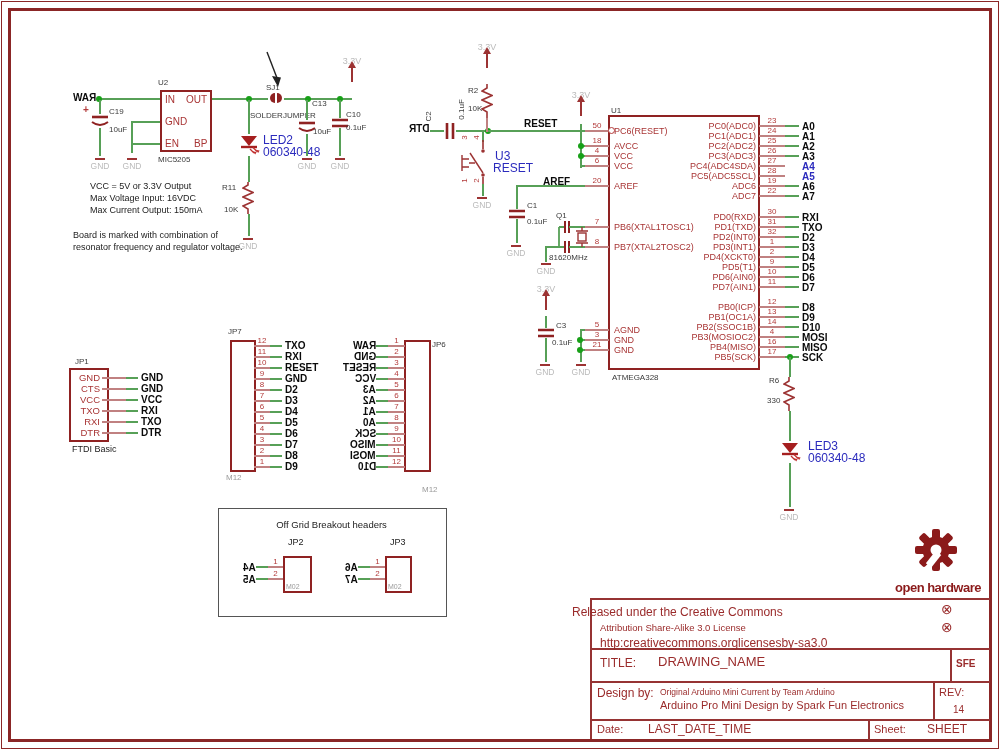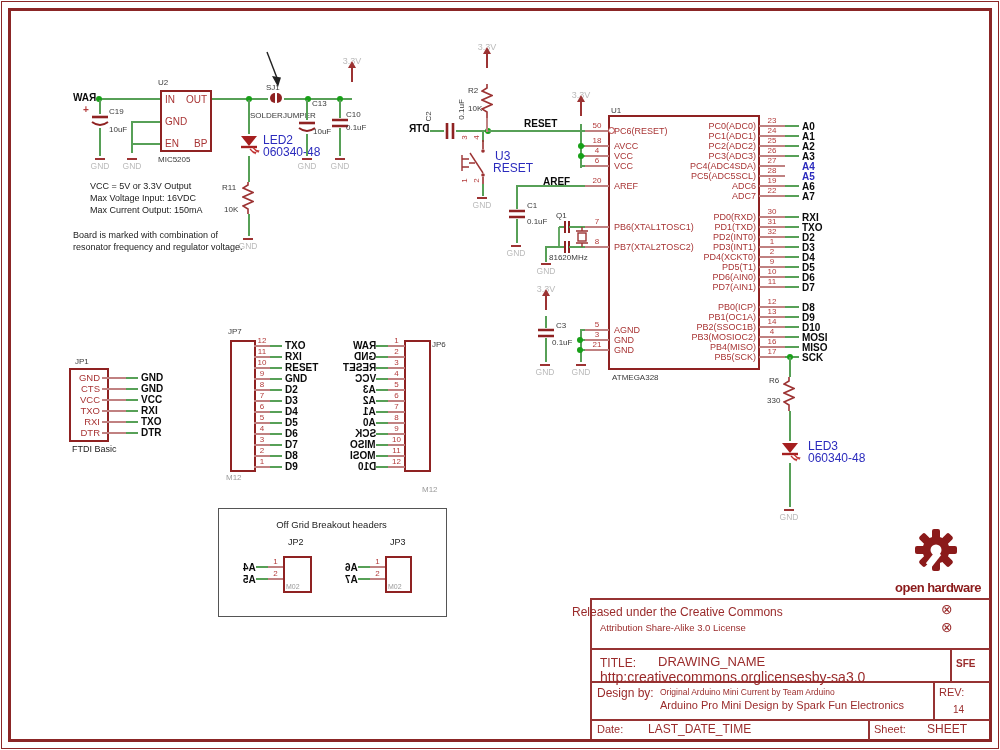--- a/index.html
+++ b/index.html
@@ -809,21 +809,21 @@
   <i class="tl" style="left:590px;top:648px;width:400px;height:1.5px"></i>
   <i class="tl" style="left:590px;top:681px;width:400px;height:1.5px"></i>
   <i class="tl" style="left:590px;top:719px;width:400px;height:1.5px"></i>
   <i class="tl" style="left:590px;top:598px;width:1.5px;height:141px"></i>
   <i class="tl" style="left:950px;top:648px;width:1.5px;height:33px"></i>
   <i class="tl" style="left:933px;top:681px;width:1.5px;height:38px"></i>
   <i class="tl" style="left:868px;top:719px;width:1.5px;height:21px"></i>
 
   <div class="tb" style="left:572px;top:605px;font-size:12px">Released under the Creative Commons</div>
   <div class="tb" style="left:600px;top:622px;font-size:9.5px">Attribution Share-Alike 3.0 License</div>
-  <div class="tb" style="left:600px;top:669px;font-size:14px">http:creativecommons.orglicensesby-sa3.0</div>
+  <div class="tb" style="left:600px;top:636px;font-size:12px">http:creativecommons.orglicensesby-sa3.0</div>
   <div class="tb" style="left:941px;top:601px;font-size:14px">⊗</div>
   <div class="tb" style="left:941px;top:619px;font-size:14px">⊗</div>
 
   <div class="tb" style="left:600px;top:656px;font-size:12px">TITLE:</div>
   <div class="tb" style="left:658px;top:654px;font-size:13px">DRAWING_NAME</div>
   <div class="tb" style="left:956px;top:658px;font-size:10px;font-weight:bold">SFE</div>
 
   <div class="tb" style="left:597px;top:686px;font-size:12px">Design by:</div>
   <div class="tb" style="left:660px;top:687px;font-size:8.5px">Original Arduino Mini Current by Team Arduino</div>
   <div class="tb" style="left:660px;top:699px;font-size:11px">Arduino Pro Mini Design by Spark Fun Electronics</div>

